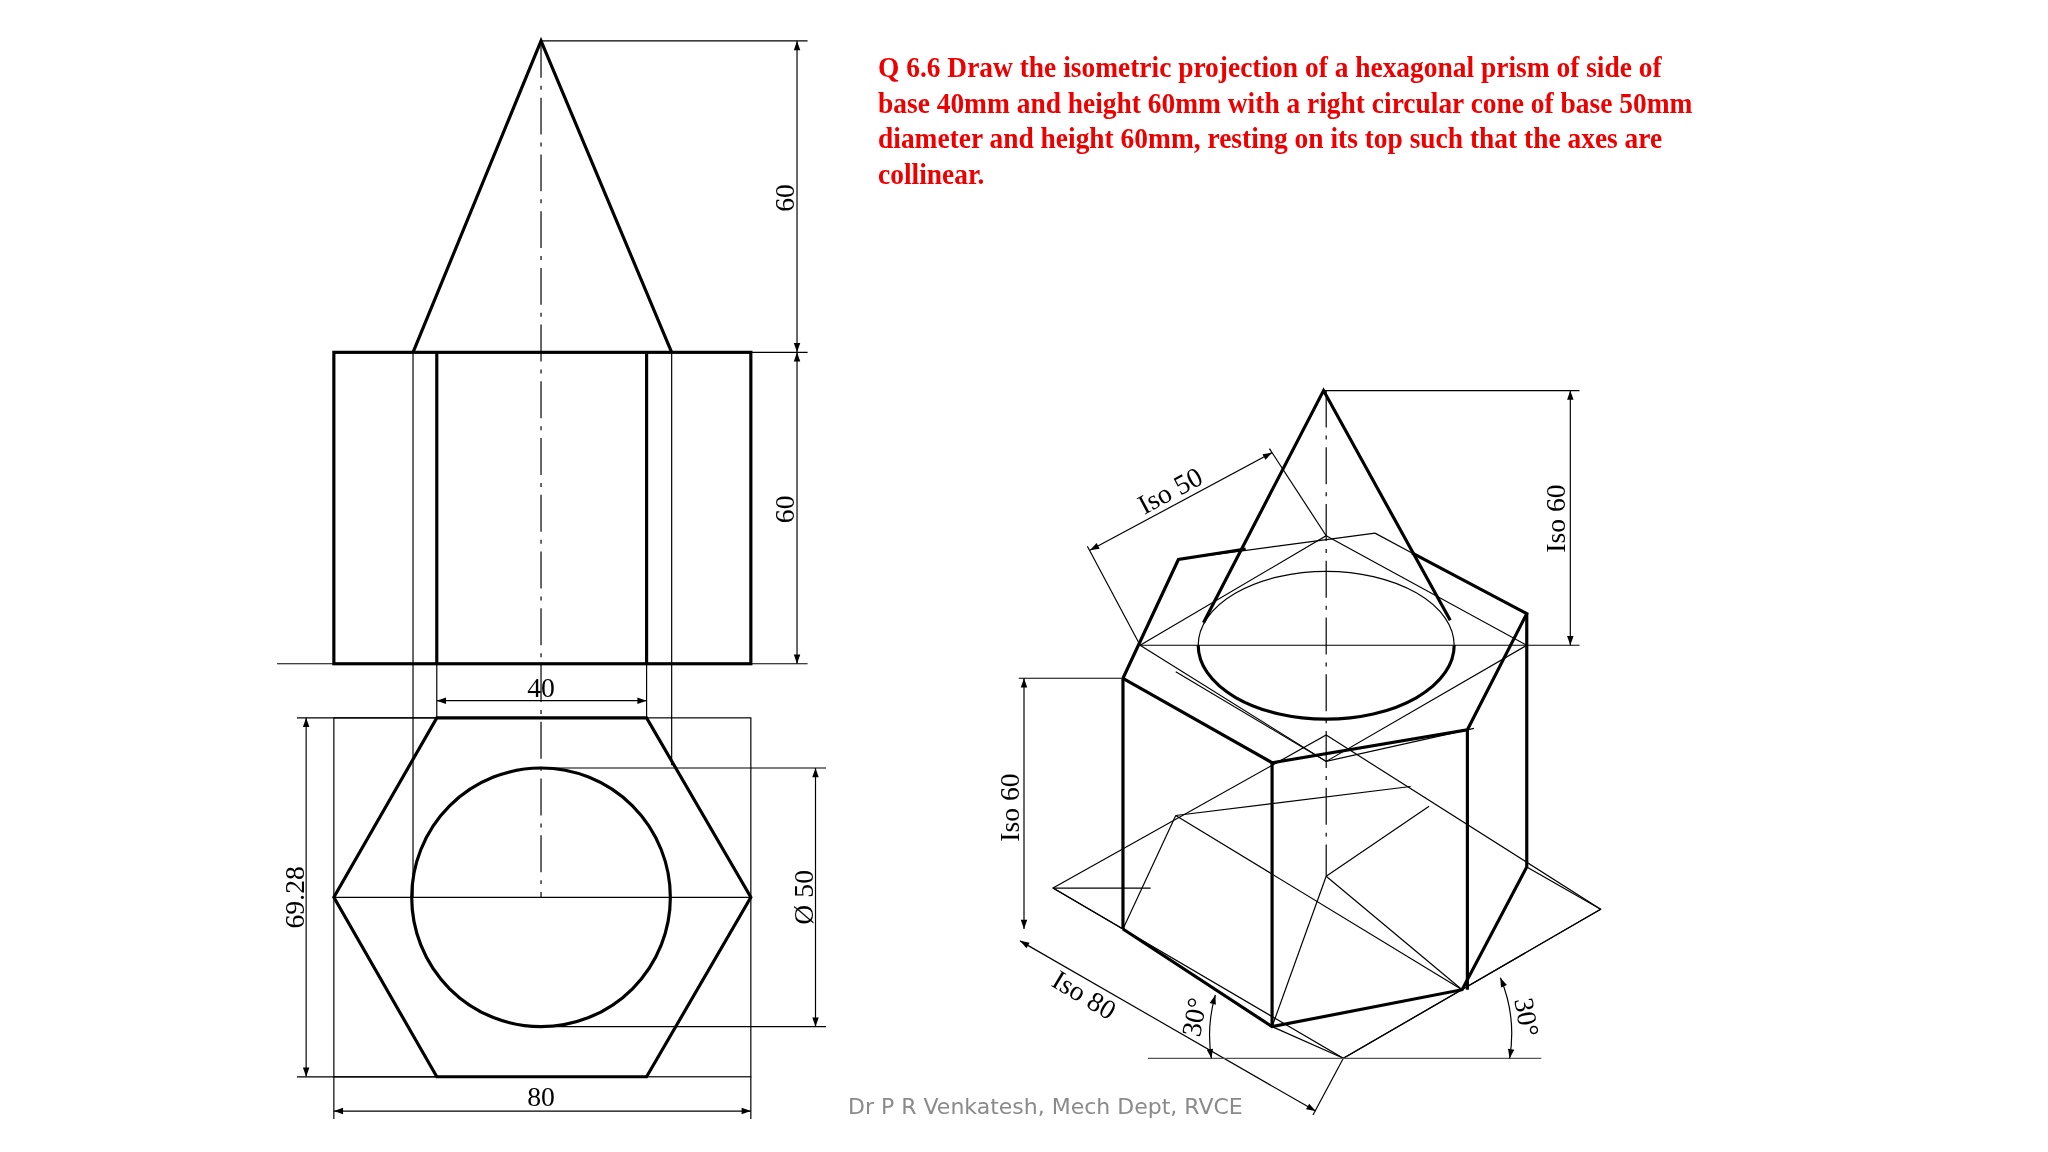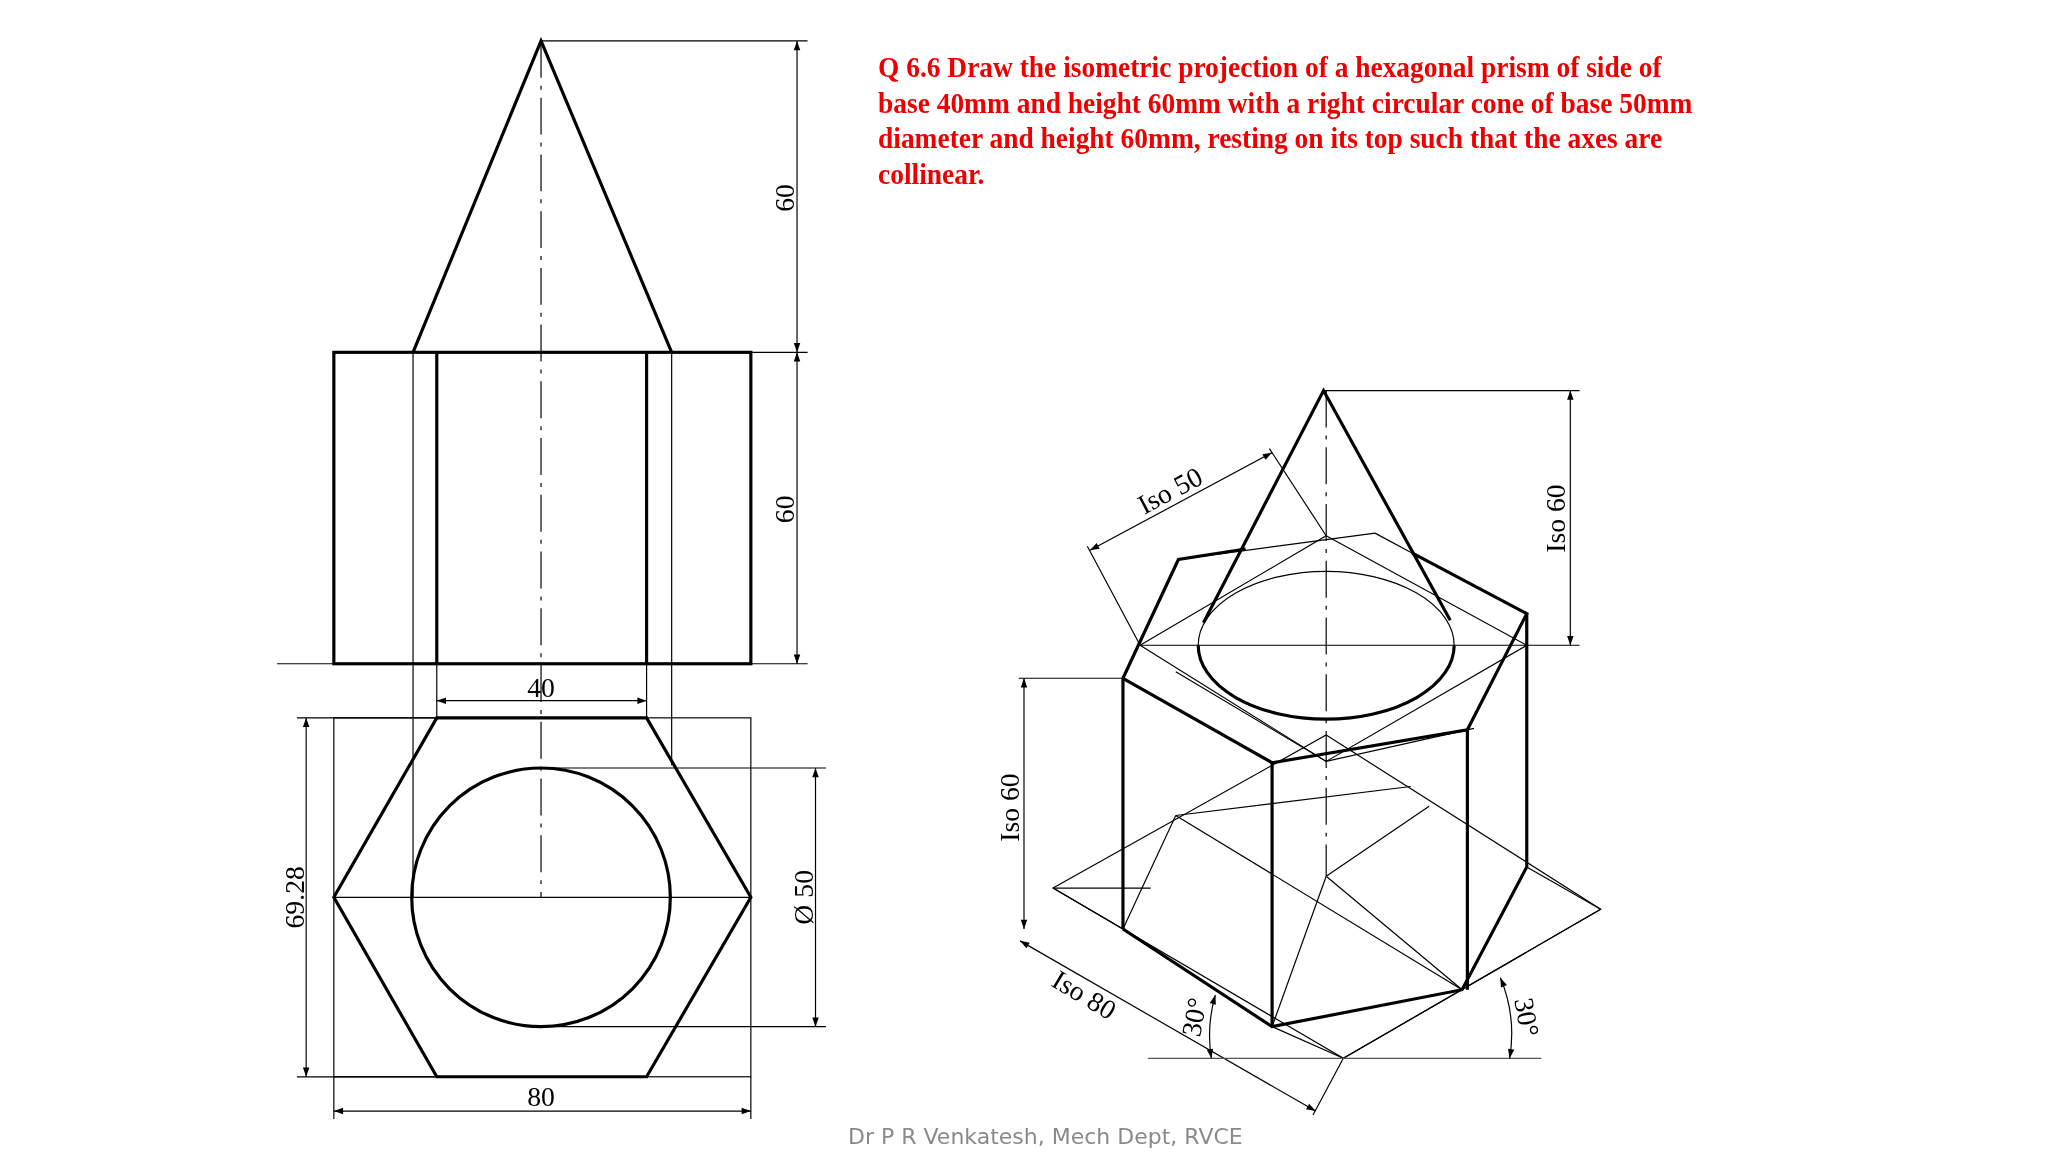--- a/index.html
+++ b/index.html
@@ -4,21 +4,21 @@
 <style>
   html, body { margin: 0; padding: 0; background: #ffffff; }
   body { width: 2048px; height: 1152px; position: relative; overflow: hidden; }
   #sheet { position: absolute; left: 0; top: 0; width: 2048px; height: 1152px; }
   .question {
     position: absolute; left: 878px; top: 50px; width: 900px;
     font-family: "Liberation Serif", serif; font-weight: bold; color: #ee0000;
     font-size: 29.5px; line-height: 35.5px; transform: scaleX(0.93); transform-origin: left top;
   }
   .footer {
-    position: absolute; left: 848px; top: 1124px;
+    position: absolute; left: 848px; top: 1094px;
     font-family: "DejaVu Sans", sans-serif; font-size: 22px; color: #8a8a8a;
   }
   .thick { stroke: #000; stroke-width: 2.4; fill: none; }
   .thin { stroke: #000; stroke-width: 0.9; fill: none; }
   .center { stroke: #000; stroke-width: 0.9; fill: none; stroke-dasharray: 28 6 3 6; }
   .dimtxt { font-family: "Liberation Serif", serif; font-size: 21px; fill: #000; }
   .arrow { fill: #000; }
 </style>
 </head>
 <body>

